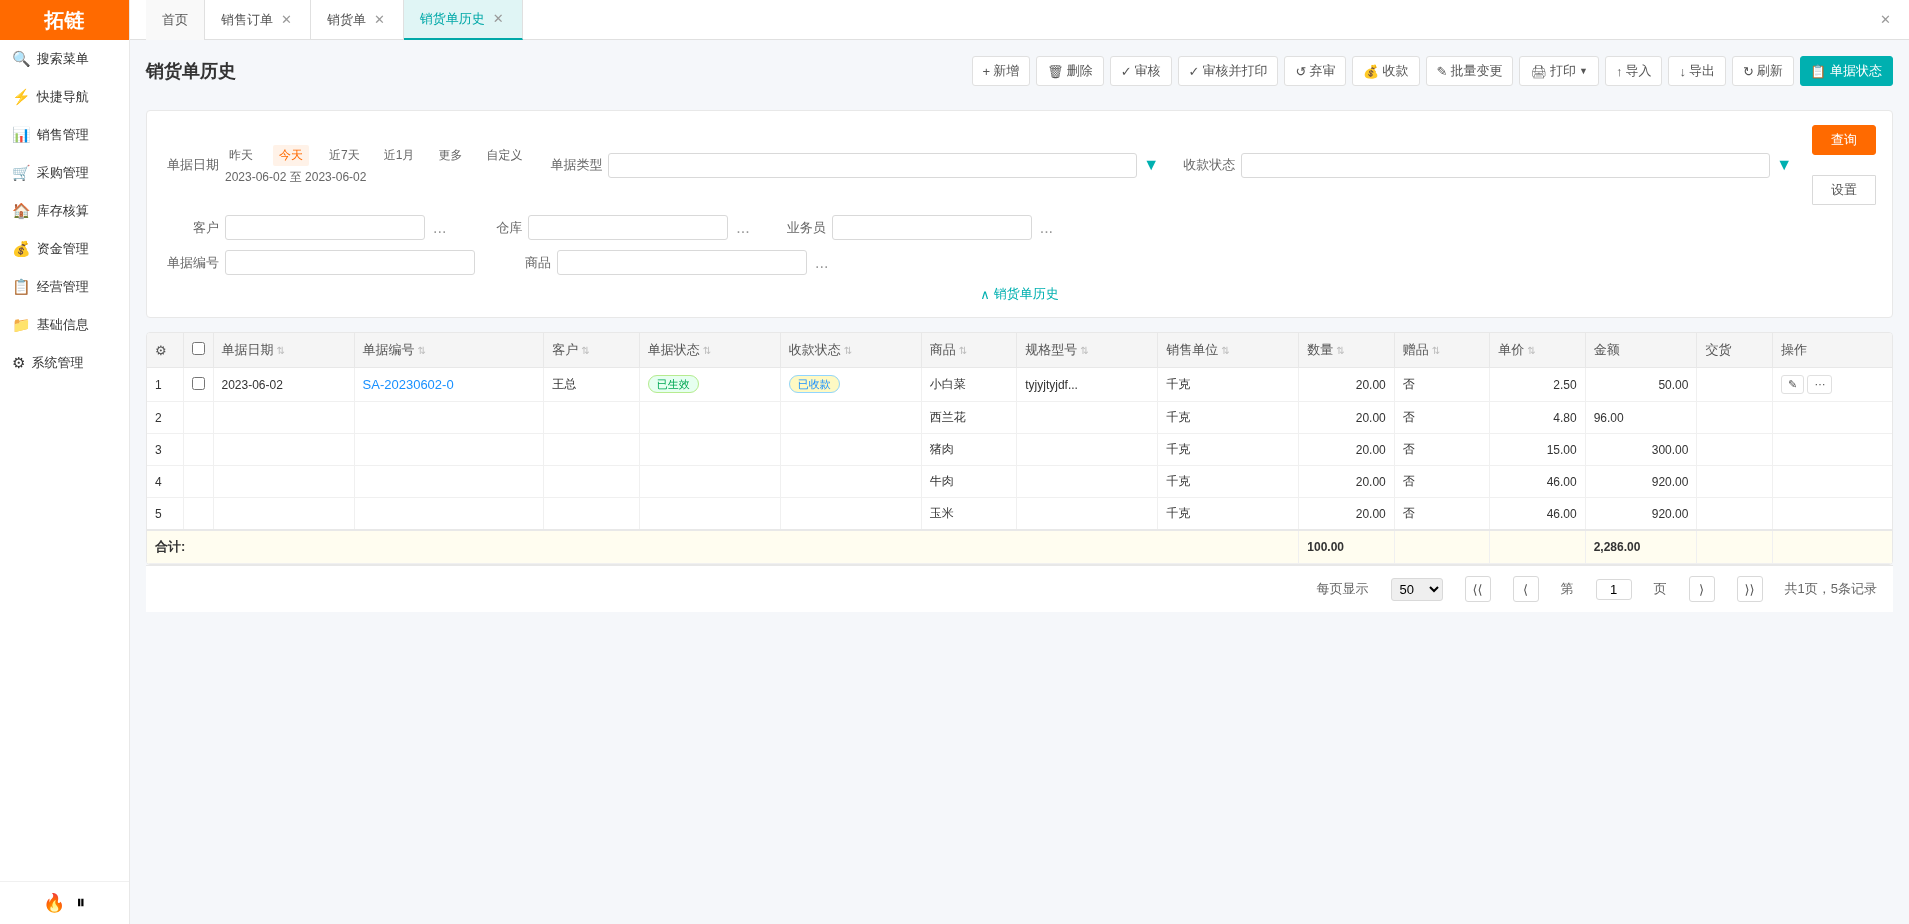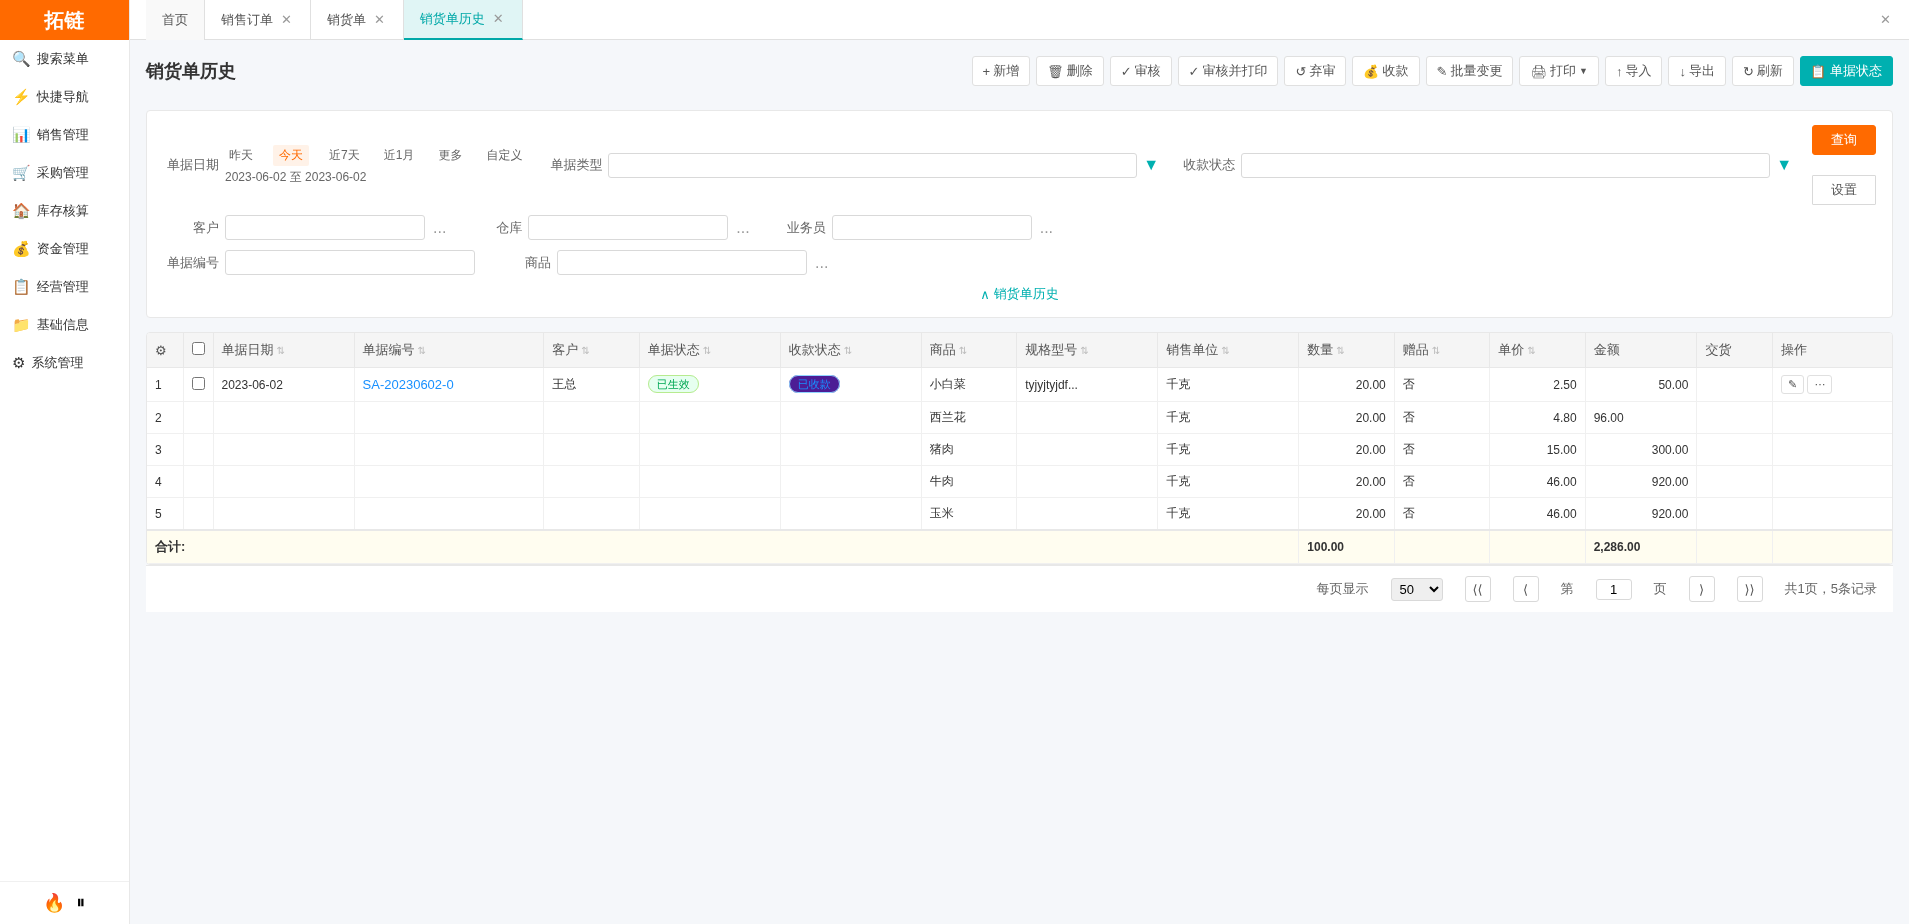--- a/index.html
+++ b/index.html
@@ -52,21 +52,21 @@
     table { width: 100%; border-collapse: collapse; }
     thead tr { background: #f5f5f5; }
     th { padding: 8px 8px; border-bottom: 1px solid #e8e8e8; border-right: 1px solid #e8e8e8; color: #555; font-weight: 500; white-space: nowrap; font-size: 12px; text-align: left; }
     th:last-child { border-right: none; }
     td { padding: 7px 8px; border-bottom: 1px solid #f0f0f0; border-right: 1px solid #f0f0f0; color: #333; font-size: 12px; white-space: nowrap; }
     td:last-child { border-right: none; }
     .col-sort { display: flex; align-items: center; gap: 3px; }
     .sort-icon { font-size: 10px; color: #bbb; }
     .badge { padding: 2px 8px; border-radius: 10px; font-size: 11px; }
     .badge-green { background: #e6fff0; color: #00a854; border: 1px solid #b7eb8f; }
-    .badge-blue { background: #4c1d95; color: #1890ff; border: 1px solid #91d5ff; text-align: center; }
+    .badge-blue { background: #fef9c3; color: #1890ff; border: 1px solid #91d5ff; text-align: center; }
     .link-text { color: #1890ff; cursor: pointer; }
     .action-btn { padding: 2px 6px; border: 1px solid #e0e0e0; background: #fff; border-radius: 3px; cursor: pointer; font-size: 11px; color: #555; }
 
     
     .table-footer { background: #fffdf0; border-top: 2px solid #e8e8e8; }
     .table-footer td { font-weight: bold; background: #fffdf0; }
 
     
     .pagination { display: flex; align-items: center; justify-content: flex-end; padding: 10px 16px; gap: 22px; background: #fff; border-top: 1px solid #e8e8e8; }
     .pagination-label { color: #666; }

